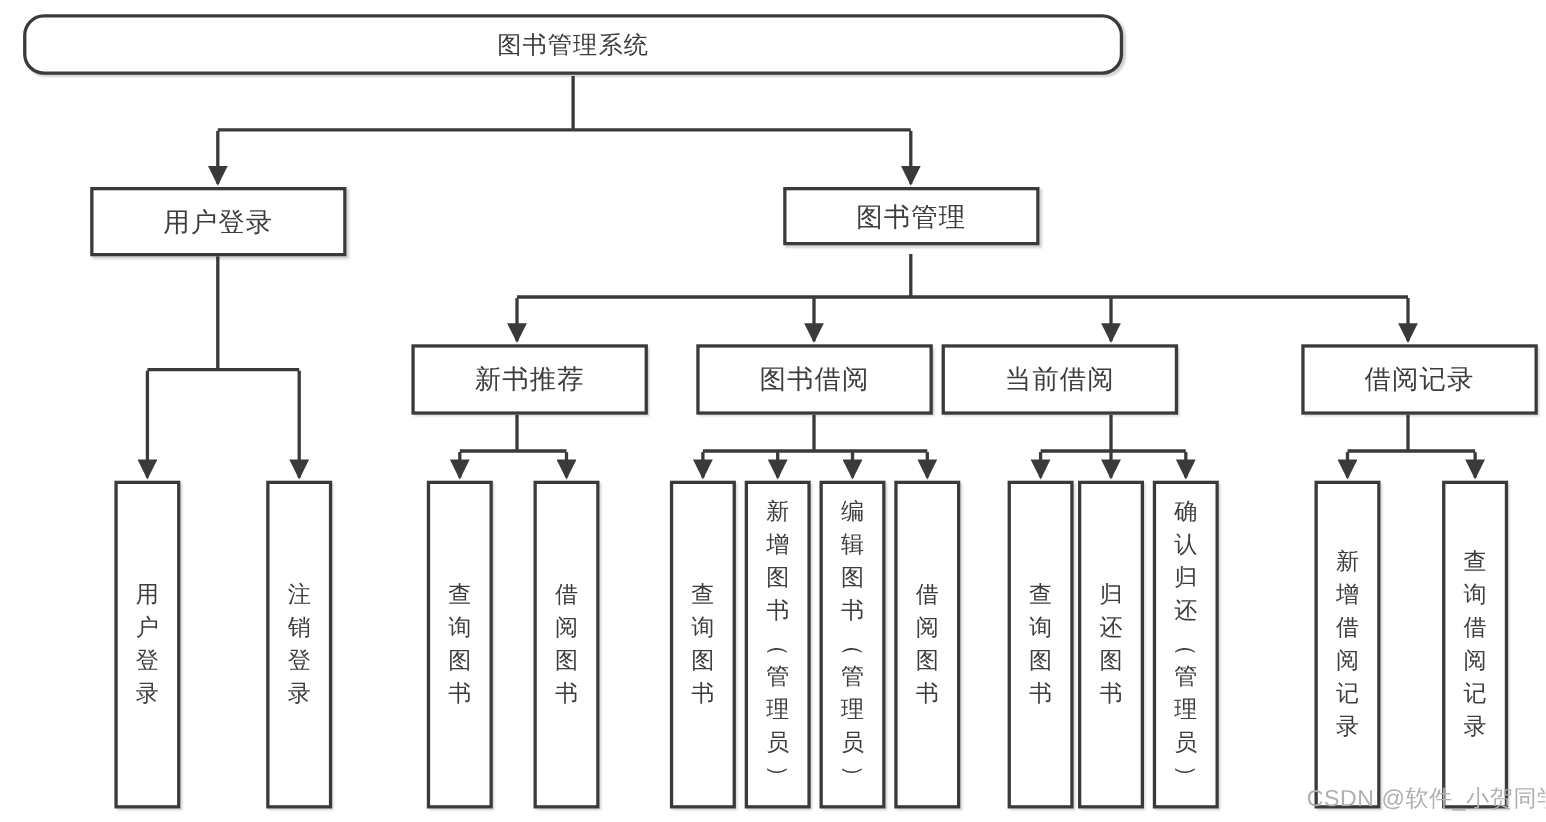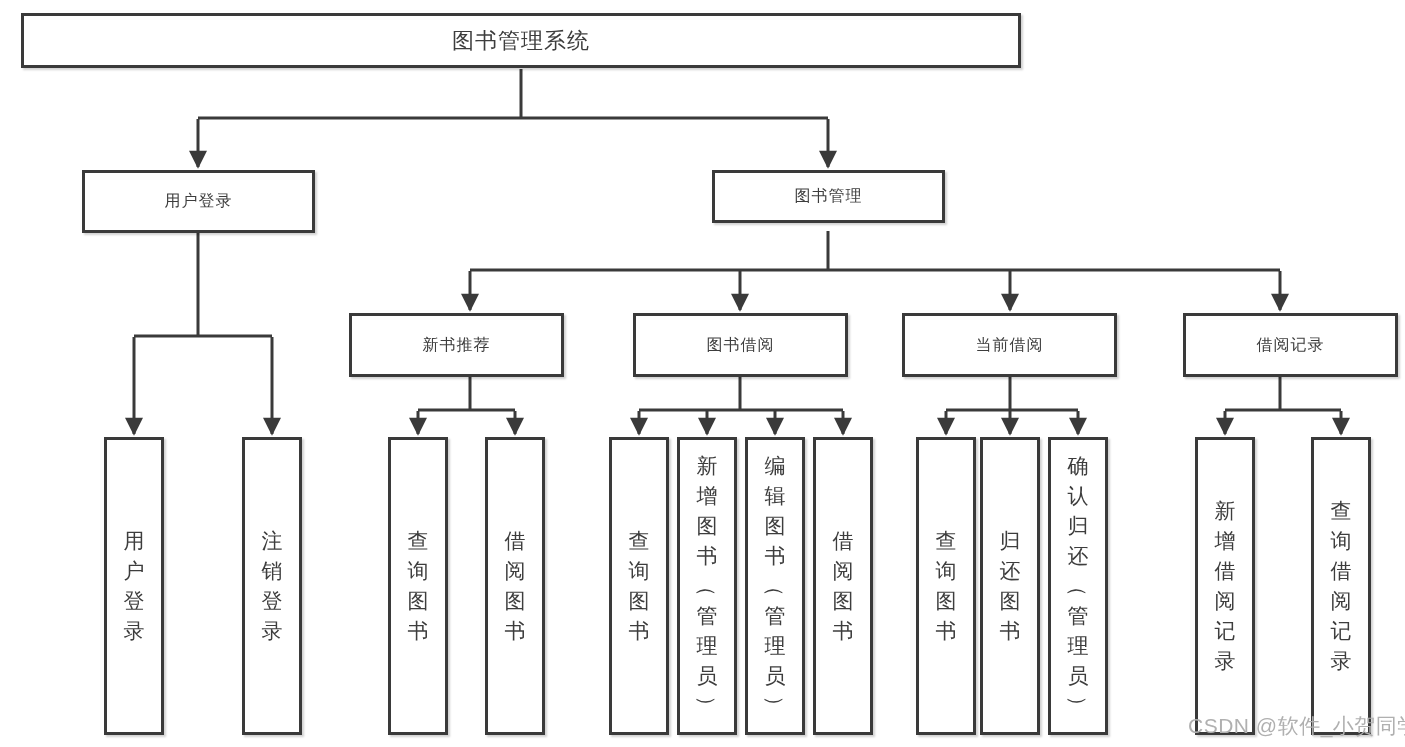--- a/index.html
+++ b/index.html
@@ -16,22 +16,22 @@
     position:absolute;
     box-sizing:border-box;
     background:#ffffff;
     border:3px solid #3a3a3a;
     box-shadow:2px 2px 2px rgba(0,0,0,0.18);
     display:flex;
     align-items:center;
     justify-content:center;
     z-index:2;
   }
-  .hbox{font-size:16px;letter-spacing:1px;}
-  .hbox.root{font-size:22px;}
+  .hbox{font-size:24px;letter-spacing:1px;}
+  .hbox.root{font-size:22px;border-radius:19px;}
   .vbox{flex-direction:column;}
   .vtext{display:block;width:100%;}
   .vtext span{
     display:block;
     width:100%;
     text-align:center;
     font-size:21px;
     line-height:30px;
   }
   .vtext span.rot{transform:rotate(90deg);}
@@ -91,23 +91,23 @@
       <path d="M1225,411 V434" marker-end="url(#ah)"></path>
       <path d="M1341,411 V434" marker-end="url(#ah)"></path>
     </g>
   </svg>
 
   <div class="node hbox root" style="left:21px;top:13px;width:1000px;height:55px;">图书管理系统</div>
 
   <div class="node hbox" style="left:82px;top:170px;width:233px;height:63px;">用户登录</div>
   <div class="node hbox" style="left:712px;top:170px;width:233px;height:53px;">图书管理</div>
 
-  <div class="node hbox" style="left:349px;top:313px;width:215px;height:64px;">新书推荐</div>
+  <div class="node hbox" style="left:374px;top:313px;width:215px;height:64px;">新书推荐</div>
   <div class="node hbox" style="left:633px;top:313px;width:215px;height:64px;text-align:right;">图书借阅</div>
-  <div class="node hbox" style="left:902px;top:313px;width:215px;height:64px;">当前借阅</div>
+  <div class="node hbox" style="left:856px;top:313px;width:215px;height:64px;">当前借阅</div>
   <div class="node hbox" style="left:1172px;top:313px;width:215px;height:64px;margin-left:11px;">借阅记录</div>
 
   <div class="node vbox" style="left:104px;top:437px;width:60px;height:298px;">
     <span class="vtext">
         <span>用</span>
         <span>户</span>
         <span>登</span>
         <span>录</span>
       </span>
   </div>

